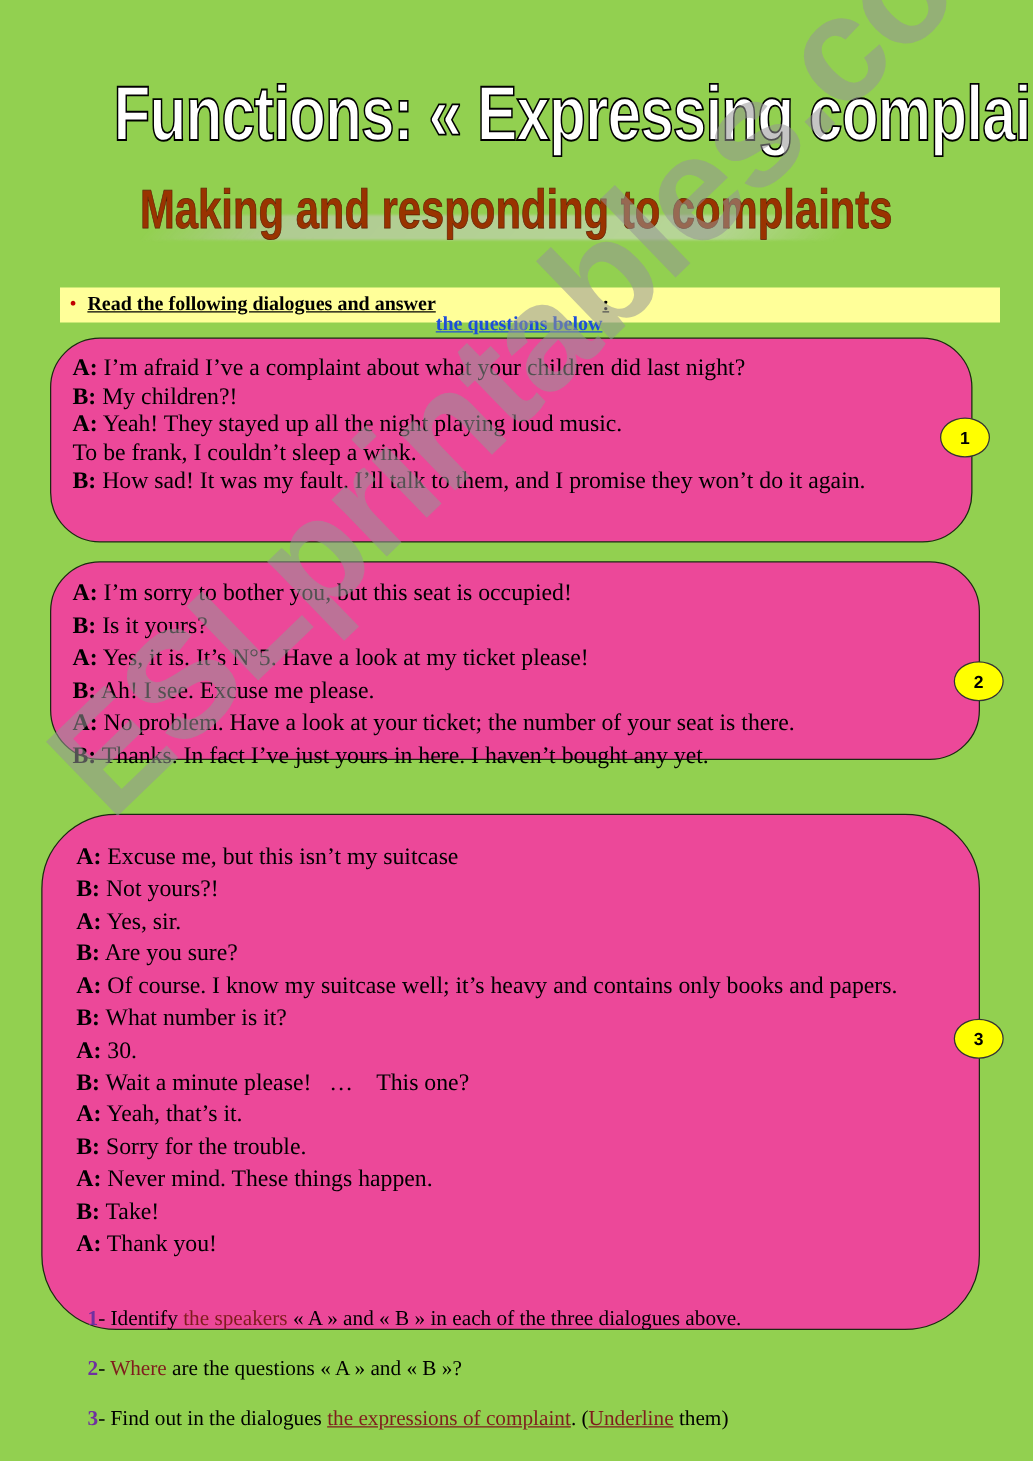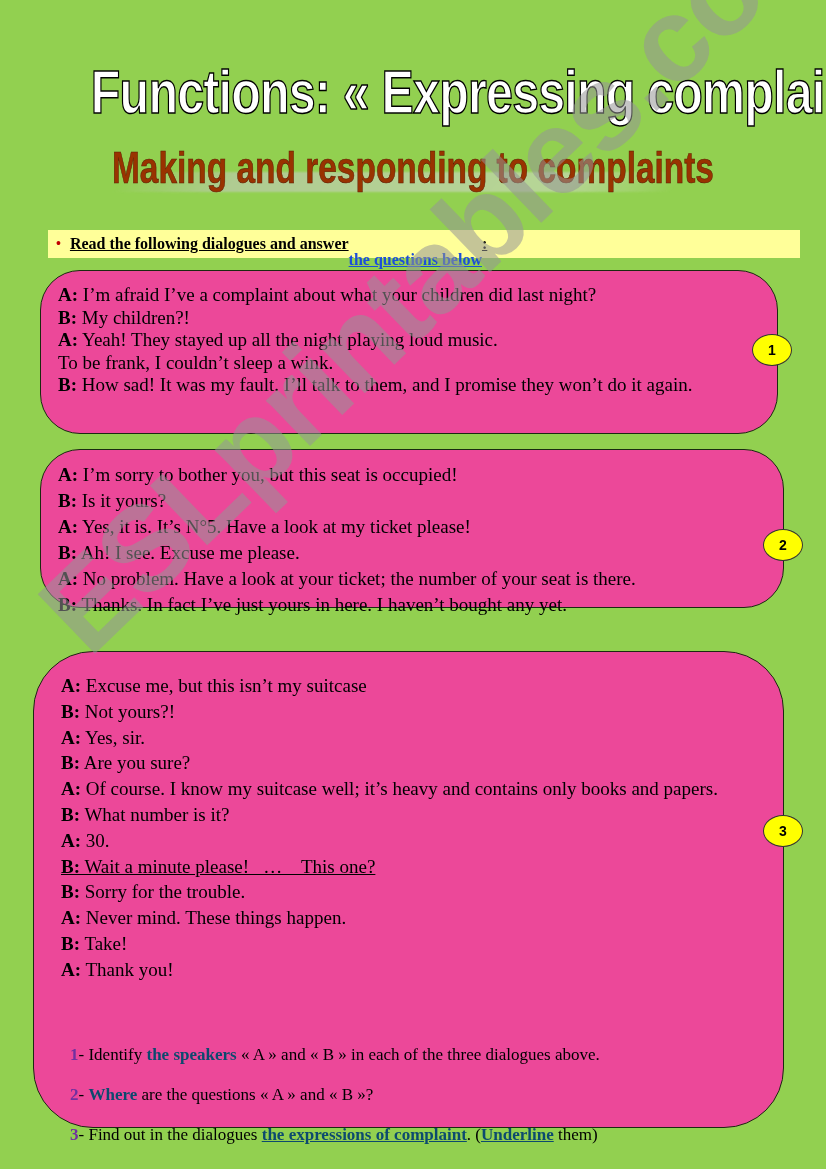--- a/index.html
+++ b/index.html
@@ -61,21 +61,21 @@
     border: 1.5px solid #1a2a10;
     box-sizing: border-box;
     font-size: 19px;
   }
   .card .line { white-space: nowrap; }
   .card .sp { font-weight: bold; }
   #card1 { left: 40px; top: 270px; width: 738px; height: 164px; border-radius: 40px; padding: 13px 0 0 17px; }
   #card1 .line { line-height: 22.5px; }
   #card2 { left: 40px; top: 449px; width: 744px; height: 159px; border-radius: 40px; padding: 12px 0 0 17px; }
   #card2 .line { line-height: 26px; }
-  #card3 { left: 33px; top: 651px; width: 751px; height: 477px; border-radius: 60px; padding: 21px 0 0 27px; }
+  #card3 { left: 33px; top: 651px; width: 751px; height: 413px; border-radius: 60px; padding: 21px 0 0 27px; }
   #card3 .line { line-height: 25.8px; }
   .badge {
     position: absolute;
     width: 38px; height: 30px;
     background: #ffff00;
     border: 1px solid #333;
     border-radius: 50%;
     display: flex; align-items: center; justify-content: center;
     font-family: "Liberation Sans", "DejaVu Sans", sans-serif;
     font-weight: bold; font-size: 14px;
@@ -91,21 +91,21 @@
     color: rgba(150,150,150,0.55);
     transform: rotate(-44deg);
     transform-origin: left center;
     white-space: nowrap;
     pointer-events: none;
     letter-spacing: -2px;
   }
   .questions { position: absolute; left: 70px; top: 1045px; font-size: 17px; }
   .q { position: absolute; left: 0; white-space: nowrap; }
   .qnum { color: #7030a0; font-weight: bold; }
-  .qkey { color: #0c4a6e; font-weight: bold; }
+  .qkey { color: #7f1d1d; font-weight: normal; }
 </style>
 </head>
 <body>
 
 <div class="title">Functions: « Expressing complaints »</div>
 
 <div class="subtitle-wrap">
   <div class="subtitle-shadow"></div>
   <div class="subtitle">Making and responding to complaints</div>
 </div>
@@ -135,21 +135,22 @@
 </div>
 
 <div class="card" id="card3">
   <div class="line"><span class="sp">A:</span><span> Excuse me, but this isn’t my suitcase</span></div>
   <div class="line"><span class="sp">B:</span><span> Not yours?!</span></div>
   <div class="line"><span class="sp">A:</span><span> Yes, sir.</span></div>
   <div class="line"><span class="sp">B:</span><span> Are you sure?</span></div>
   <div class="line"><span class="sp">A:</span><span> Of course. I know my suitcase well; it’s heavy and contains only books and papers.</span></div>
   <div class="line"><span class="sp">B:</span><span> What number is it?</span></div>
   <div class="line"><span class="sp">A:</span><span> 30.</span></div>
-  <div class="line" style="white-space: pre; text-decoration: underline;"><span class="sp">B:</span><span> Wait a minute please!   …    This one?</span></div>
+  <div class="line" style="white-space: pre;"><span class="sp">B:</span><span> Wait a minute please!   …    This one?</span></div>
+  <div class="line"><span class="sp">A:</span><span> Yeah, that’s it.</span></div>
   <div class="line"><span class="sp">B:</span><span> Sorry for the trouble.</span></div>
   <div class="line"><span class="sp">A:</span><span> Never mind. These things happen.</span></div>
   <div class="line"><span class="sp">B:</span><span> Take!</span></div>
   <div class="line"><span class="sp">A:</span><span> Thank you!</span></div>
 </div>
 
 <div class="badge" id="badge1">1</div>
 <div class="badge" id="badge2">2</div>
 <div class="badge" id="badge3">3</div>
 

